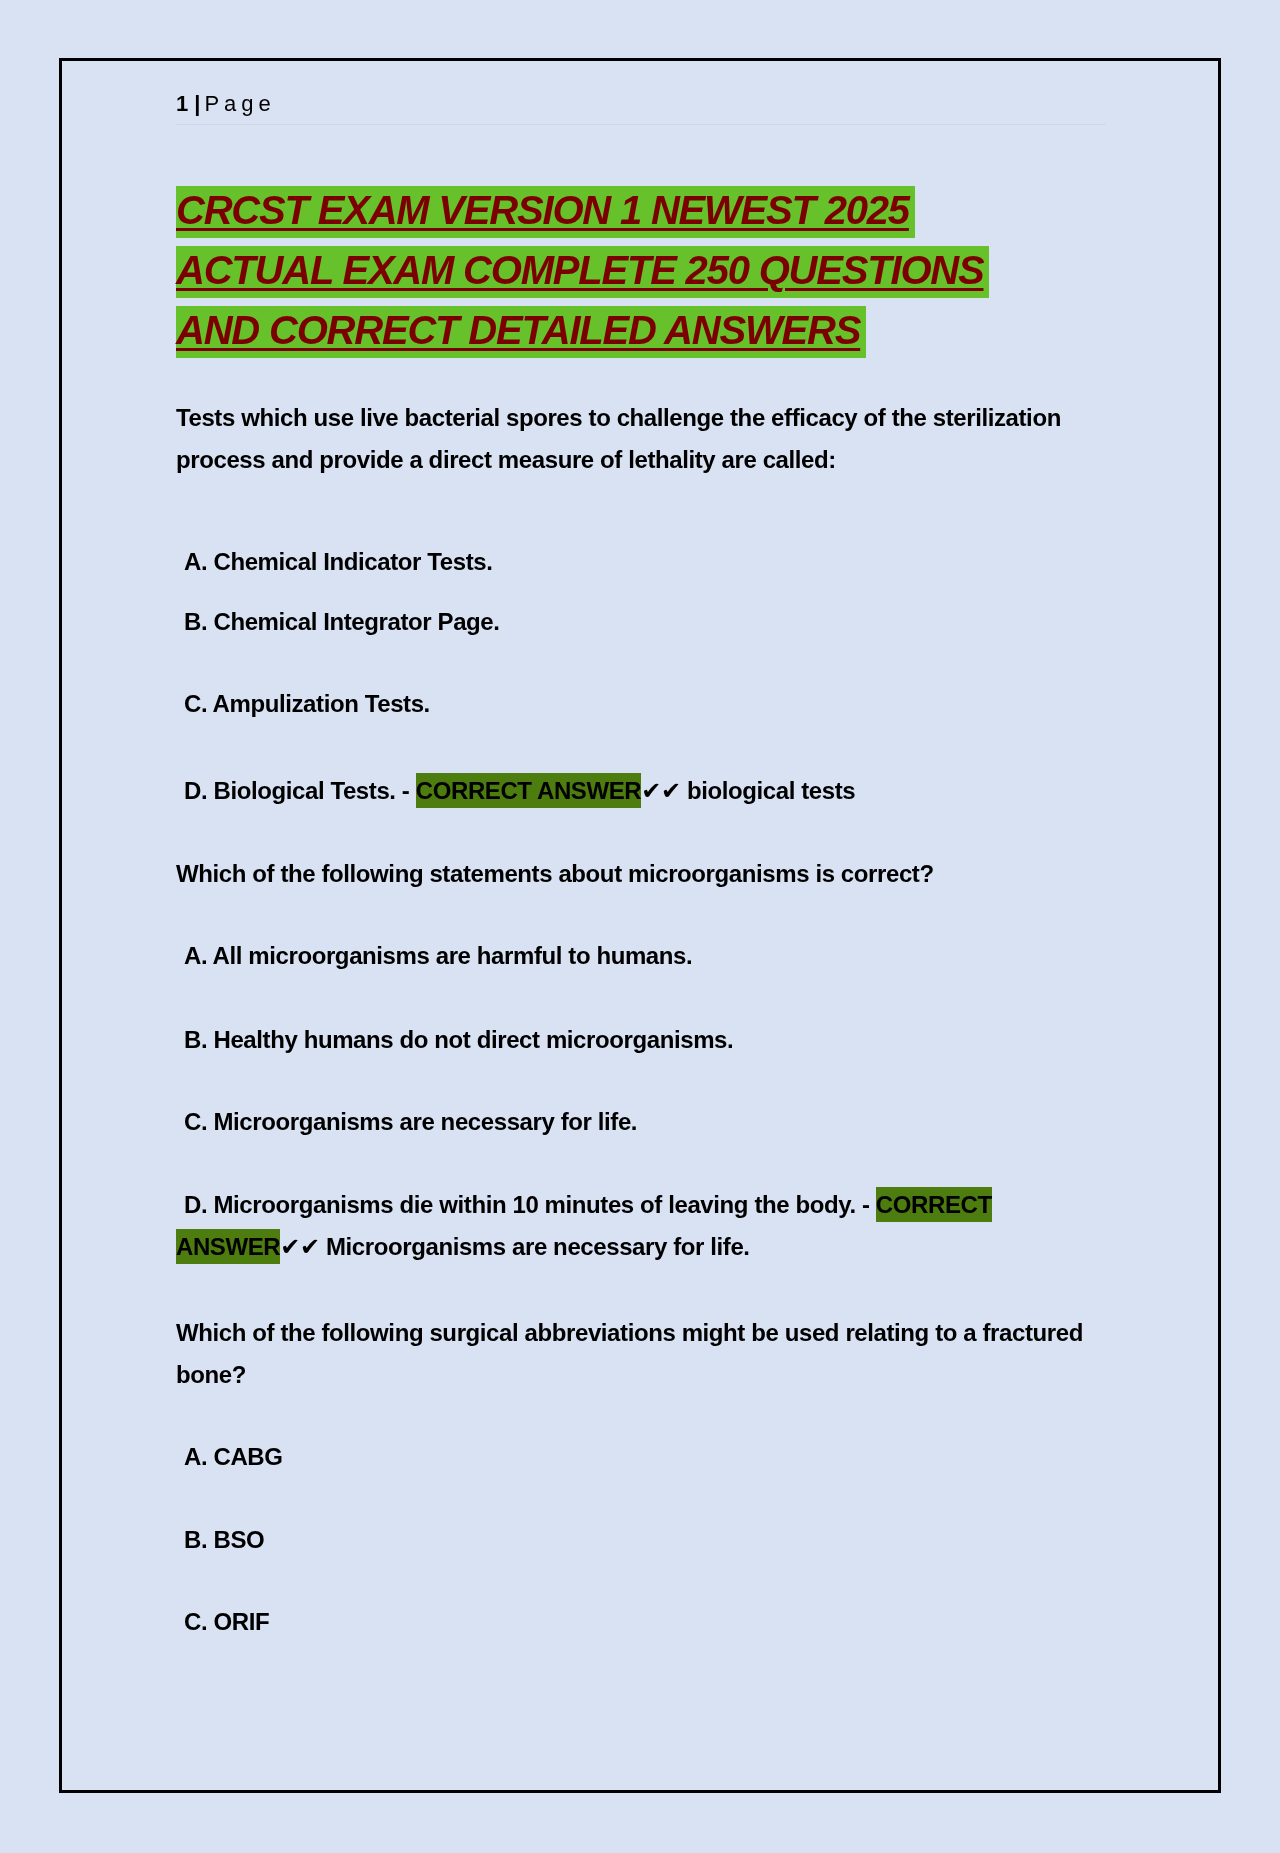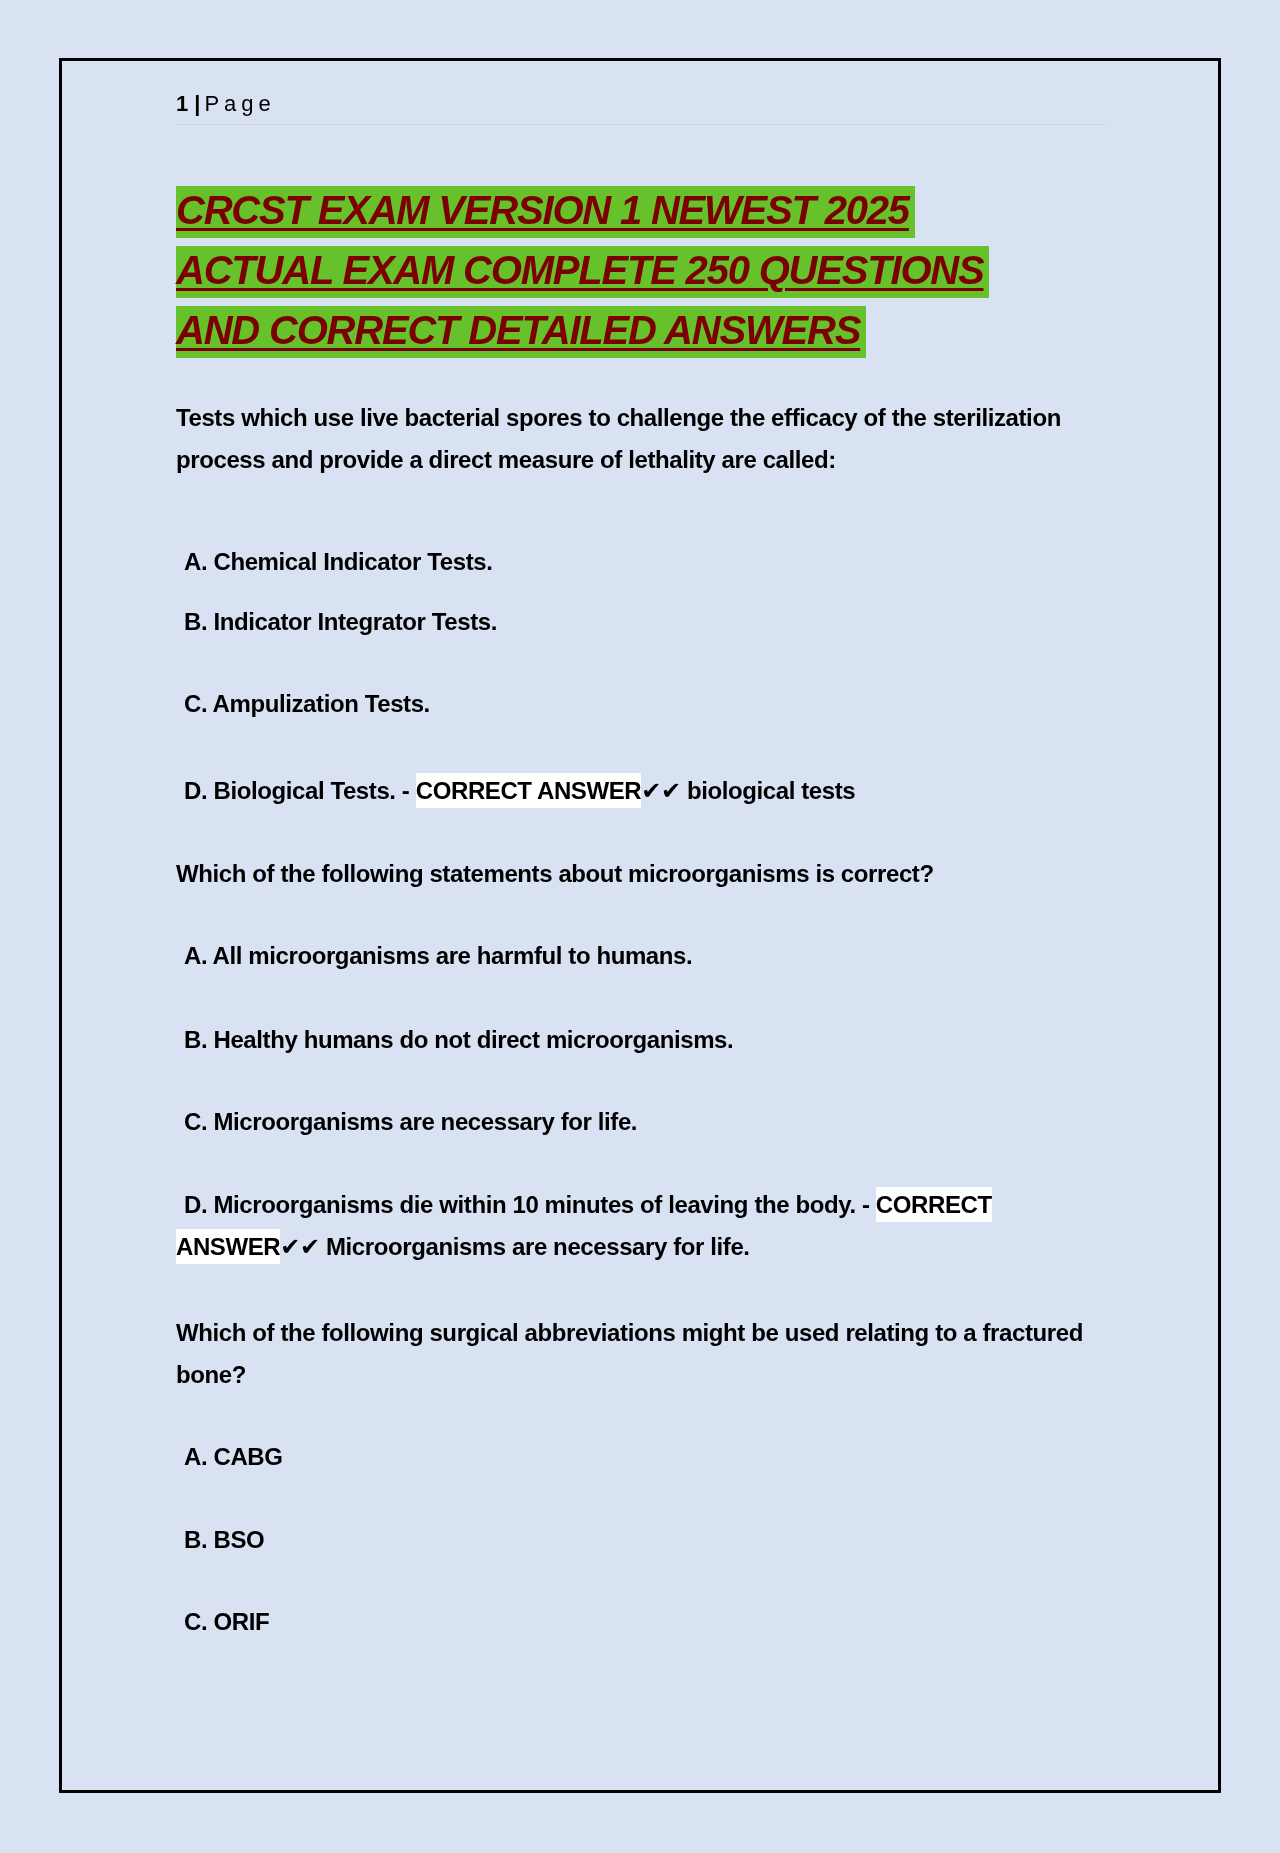--- a/index.html
+++ b/index.html
@@ -77,21 +77,21 @@
       width: 920px;
       font-size: 24px;
       font-weight: bold;
       line-height: 42px;
       letter-spacing: -0.4px;
     }
     .option {
       padding-left: 8px;
     }
     .hl {
-      background: #ffffff;
+      background: #4d7c0f;
       padding: 4px 0;
     }
     .check {
       font-family: "DejaVu Sans", sans-serif;
       font-weight: bold;
     }
   </style>
 </head>
 <body>
 
@@ -102,21 +102,21 @@
 </div>
 
 <h1 class="title">
   <span class="title-line">CRCST EXAM VERSION 1 NEWEST 2025</span><br>
   <span class="title-line">ACTUAL EXAM COMPLETE 250 QUESTIONS</span><br>
   <span class="title-line">AND CORRECT DETAILED ANSWERS</span>
 </h1>
 
 <div class="block" style="top:397px;">Tests which use live bacterial spores to challenge the efficacy of the sterilization process and provide a direct measure of lethality are called:</div>
 <div class="block option" style="top:519px;margin-top:22px;">A. Chemical Indicator Tests.</div>
-<div class="block option" style="top:601px;">B. Indicator Integrator Tests.</div>
+<div class="block option" style="top:601px;">B. Chemical Integrator Page.</div>
 <div class="block option" style="top:683px;">C. Ampulization Tests.</div>
 <div class="block option" style="top:770px;">
   <span>D. Biological Tests. -</span>
   <span class="hl">CORRECT ANSWER</span><span class="check">✔✔</span>
   <span>biological tests</span>
 </div>
 
 <div class="block" style="top:853px;">Which of the following statements about microorganisms is correct?</div>
 <div class="block option" style="top:935px;">A. All microorganisms are harmful to humans.</div>
 <div class="block option" style="top:1019px;">B. Healthy humans do not direct microorganisms.</div>

